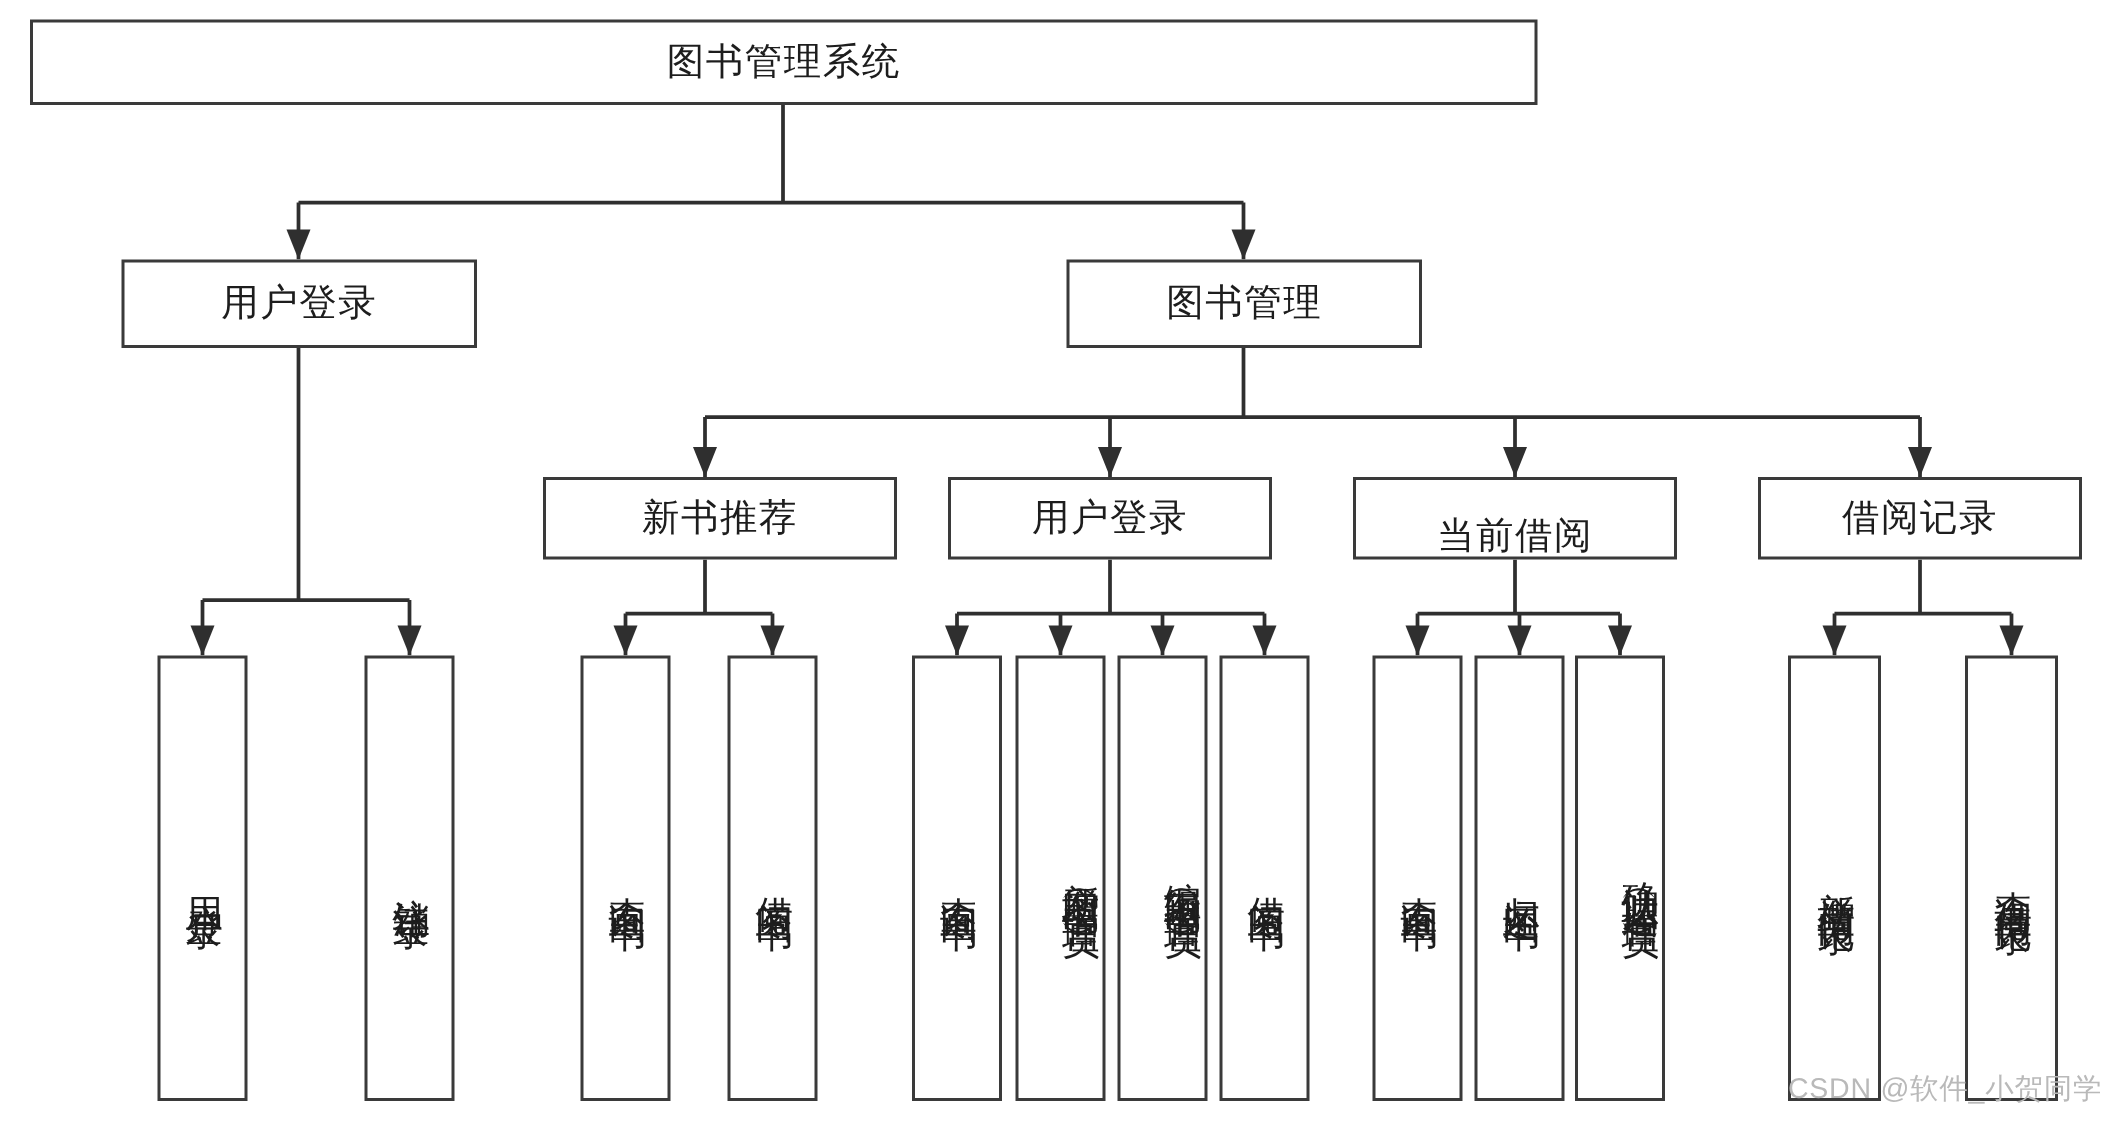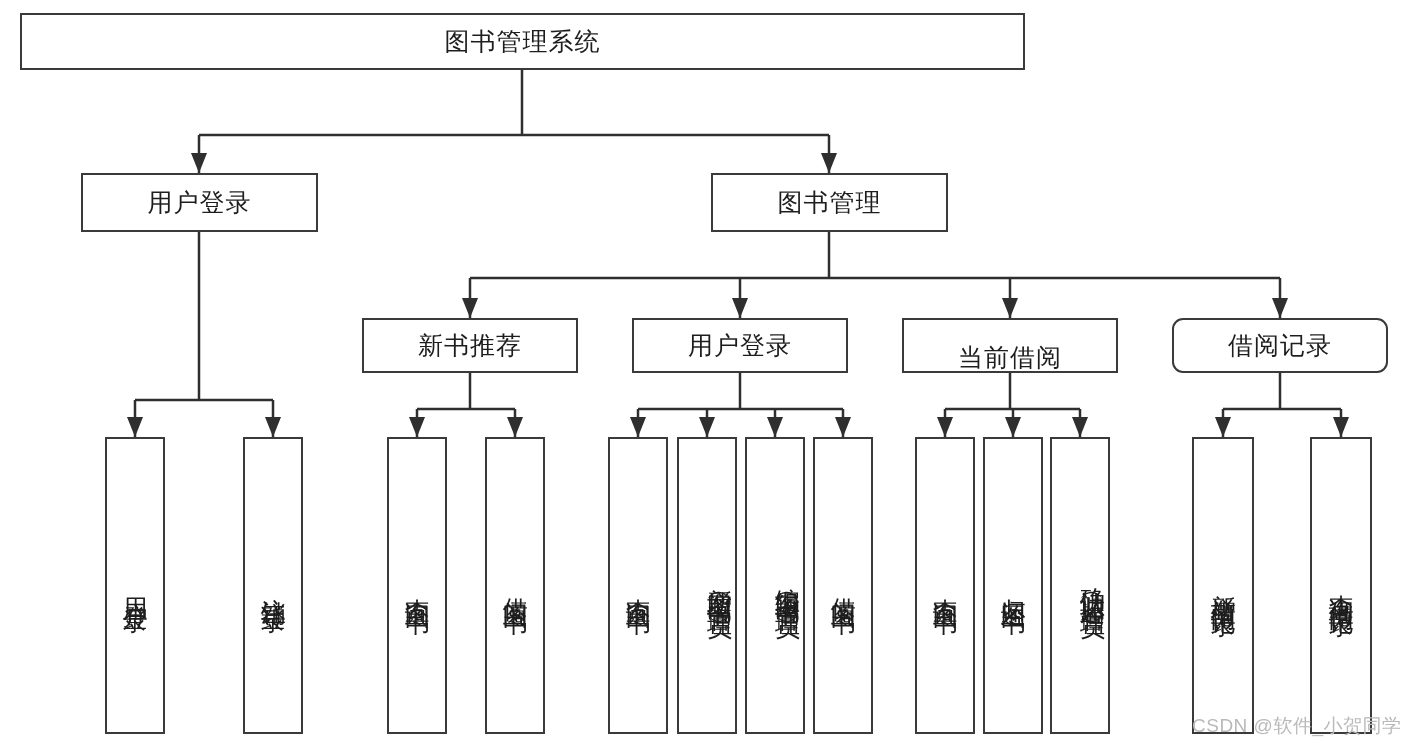--- a/index.html
+++ b/index.html
@@ -130,30 +130,30 @@
   <div id="nodes-layer">
       <div class="node horizontal" style="left: 20px; top: 13px; width: 1005px; height: 57px; border-color: rgb(58, 58, 58); background: rgb(255, 255, 255); color: rgb(29, 29, 29);">
         <span class="nodetext">图书管理系统</span>
       </div>
       <div class="node horizontal" style="left: 81px; top: 173px; width: 237px; height: 59px; border-color: rgb(58, 58, 58); background: rgb(255, 255, 255); color: rgb(29, 29, 29);">
         <span class="nodetext">用户登录</span>
       </div>
       <div class="node horizontal" style="left: 711px; top: 173px; width: 237px; height: 59px; border-color: rgb(58, 58, 58); background: rgb(255, 255, 255); color: rgb(29, 29, 29);">
         <span class="nodetext">图书管理</span>
       </div>
-      <div class="node horizontal" style="left: 362px; top: 318px; width: 216px; height: 55px; border-color: rgb(58, 58, 58); background: rgb(255, 255, 255); color: rgb(29, 29, 29);">
+      <div class="node horizontal" style="left: 362px; top: 318px; width: 236px; height: 55px; border-color: rgb(58, 58, 58); background: rgb(255, 255, 255); color: rgb(29, 29, 29);">
         <span class="nodetext">新书推荐</span>
       </div>
       <div class="node horizontal" style="left: 632px; top: 318px; width: 216px; height: 55px; border-color: rgb(58, 58, 58); background: rgb(255, 255, 255); color: rgb(29, 29, 29);">
         <span class="nodetext">用户登录</span>
       </div>
       <div class="node horizontal" style="left: 902px; top: 318px; width: 216px; height: 55px; border-color: rgb(58, 58, 58); background: rgb(255, 255, 255); color: rgb(29, 29, 29); align-items: flex-end;">
         <span class="nodetext">当前借阅</span>
       </div>
-      <div class="node horizontal" style="left: 1172px; top: 318px; width: 216px; height: 55px; border-color: rgb(58, 58, 58); background: rgb(255, 255, 255); color: rgb(29, 29, 29); border-radius: 11px;">
+      <div class="node horizontal" style="left: 1172px; top: 318px; width: 216px; height: 55px; border-color: rgb(58, 58, 58); background: rgb(255, 255, 255); color: rgb(29, 29, 29);">
         <span class="nodetext">借阅记录</span>
       </div>
       <div class="node vertical" style="left: 105px; top: 437px; width: 60px; height: 297px; border-color: rgb(58, 58, 58); background: rgb(255, 255, 255); color: rgb(29, 29, 29);">
         <span class="nodetext">用户登录</span>
       </div>
       <div class="node vertical" style="left: 243px; top: 437px; width: 60px; height: 297px; border-color: rgb(58, 58, 58); background: rgb(255, 255, 255); color: rgb(29, 29, 29);">
         <span class="nodetext">注销登录</span>
       </div>
       <div class="node vertical" style="left: 387px; top: 437px; width: 60px; height: 297px; border-color: rgb(58, 58, 58); background: rgb(255, 255, 255); color: rgb(29, 29, 29);">
         <span class="nodetext">查询图书</span>

